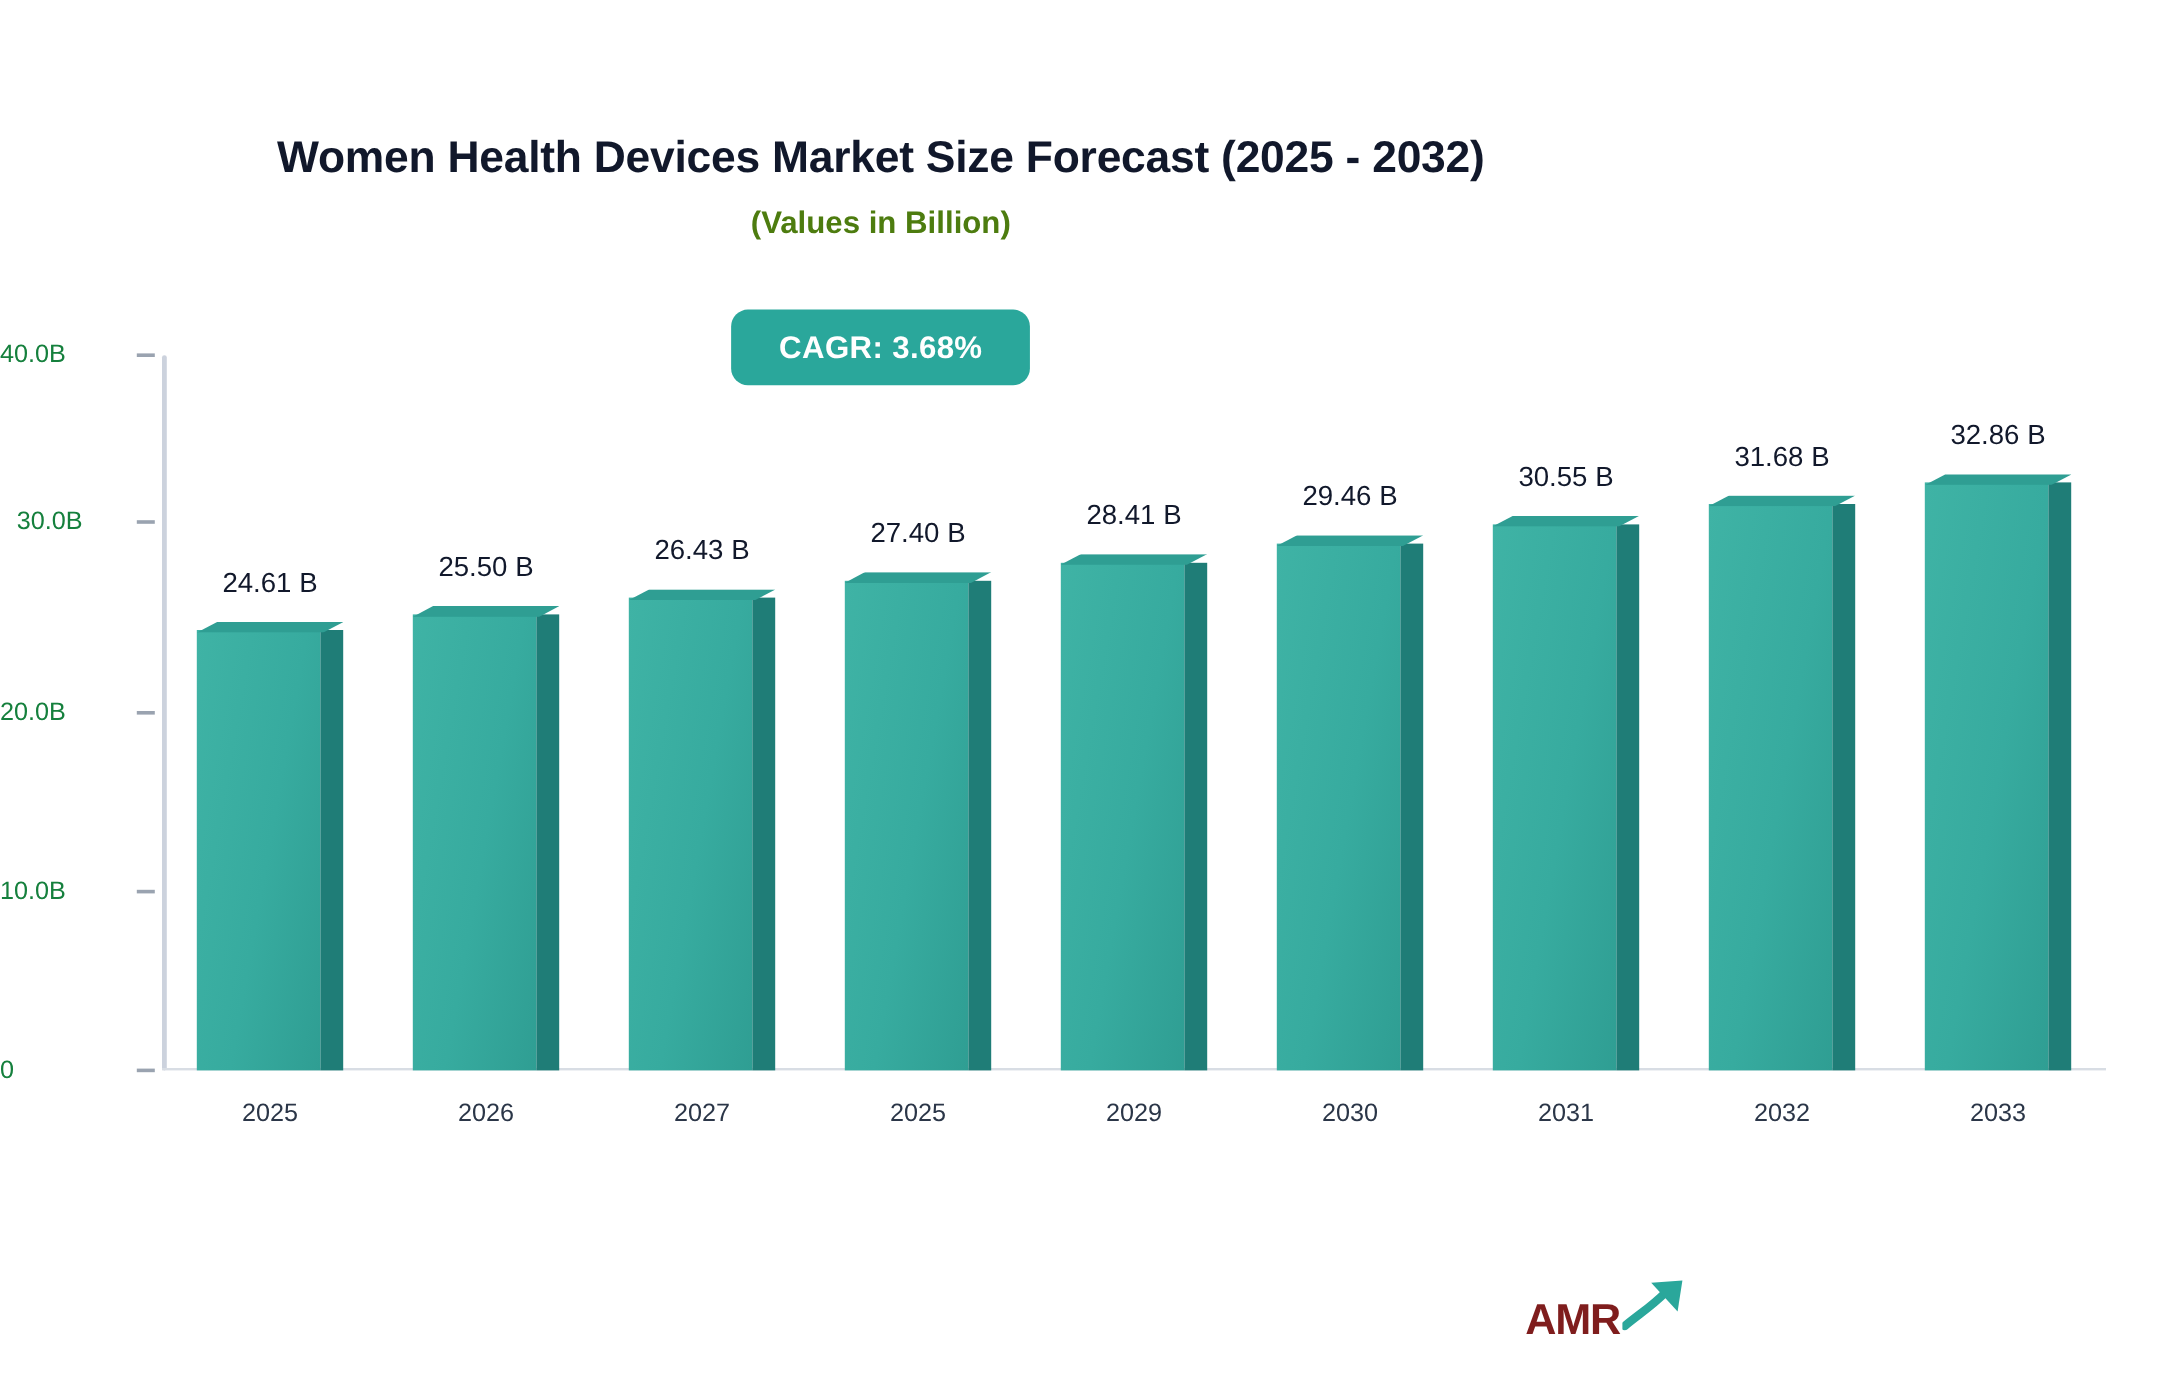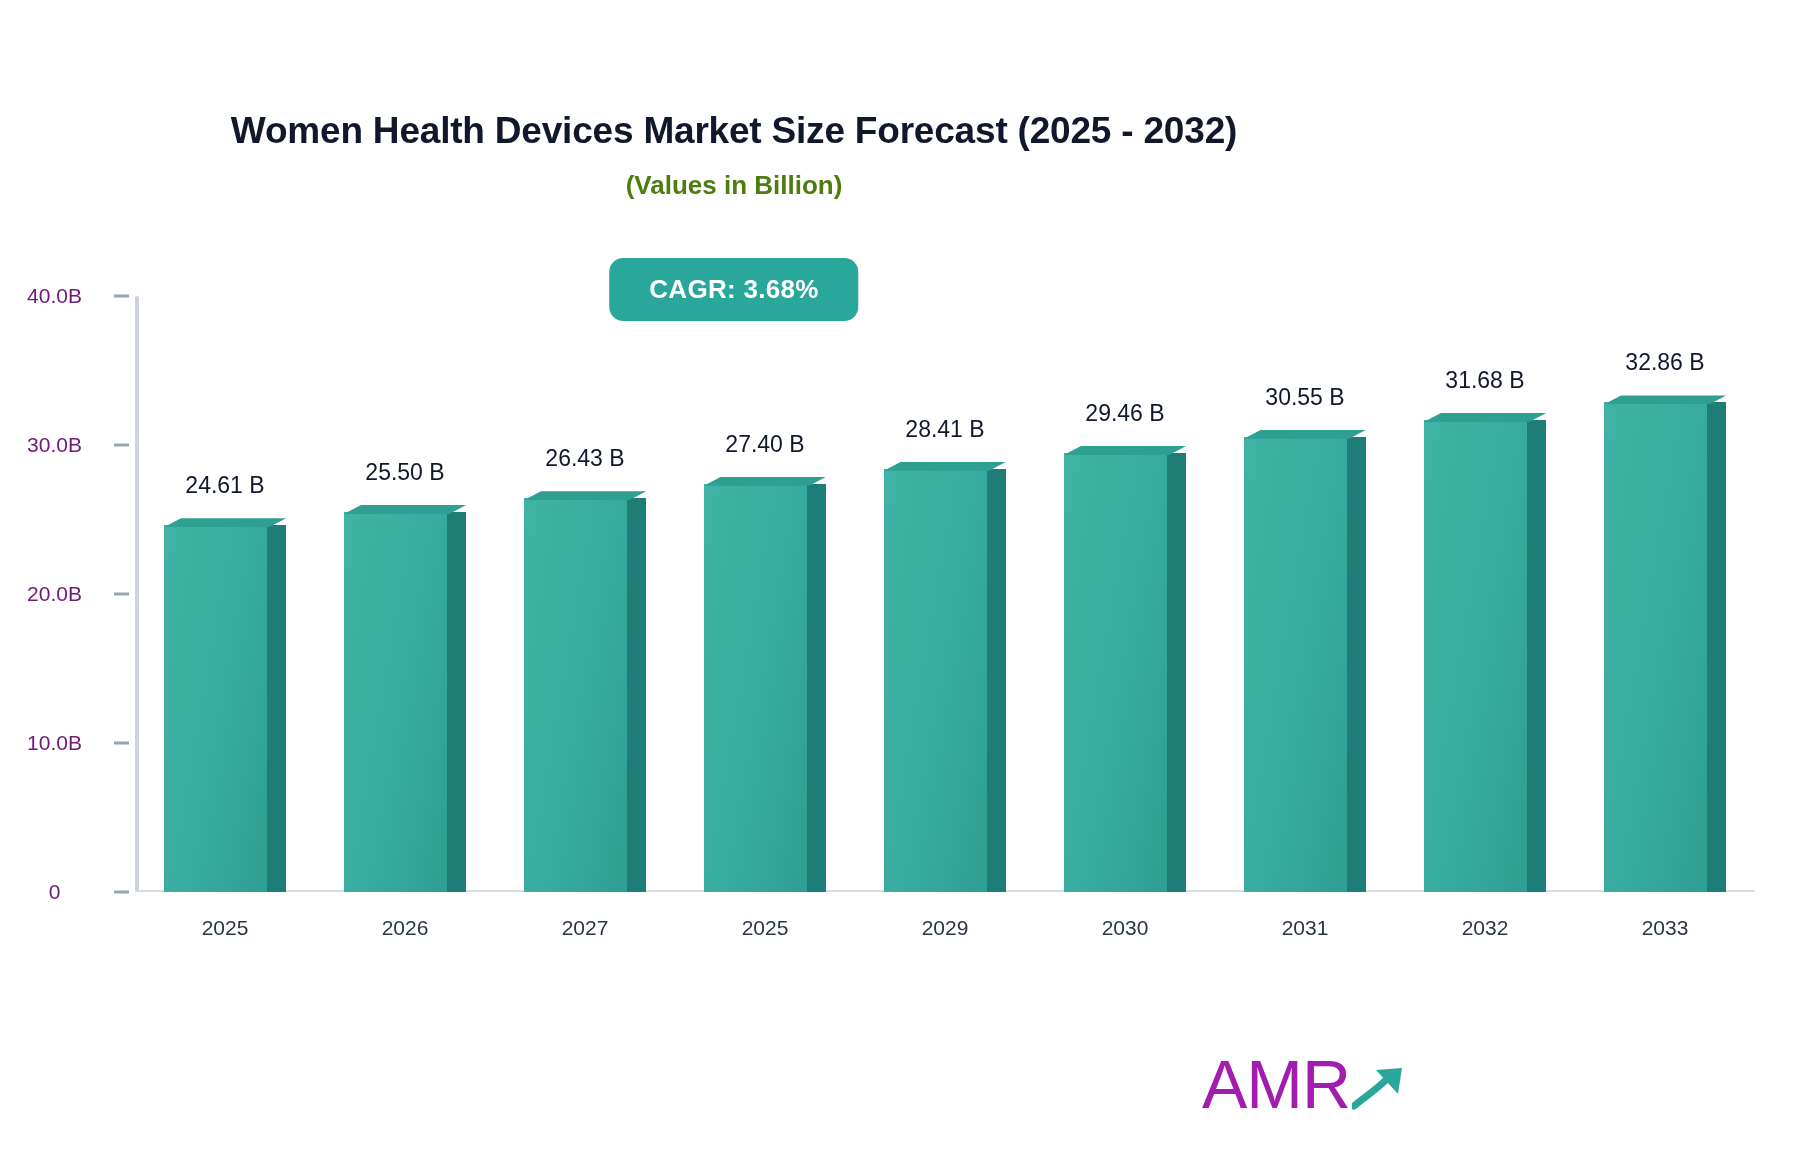--- a/index.html
+++ b/index.html
@@ -73,24 +73,24 @@
     position:absolute;
     left:0; bottom:0;
     width:1620px; height:2px;
     background:#d8dde4;
   }
 
   .ytick {
     position:absolute;
     right:calc(100% + 0px);
     width:135px;
-    text-align:center;
+    text-align:left;
     transform:translateY(-50%);
     font-size:21px;
-    color:#701a75;
+    color:#15803d;
     white-space:nowrap;
   }
   .ytick .lbl { display:inline-block; padding-right:26px; }
   .ytick .dash {
     position:absolute;
     right:6px; top:50%;
     transform:translateY(-50%);
     width:15px; height:3px;
     background:#9aa3b0;
   }
@@ -156,43 +156,43 @@
   
   .logo {
     position:absolute;
     right:60px;
     bottom:38px;
     display:flex;
     align-items:flex-end;
     gap:2px;
   }
   .logo-text {
-    font-size:68px;
-    font-weight:normal;
-    color:#a21caf;
+    font-size:36px;
+    font-weight:bold;
+    color:#7f1d1d;
     letter-spacing:-1px;
     line-height:1;
   }
   .logo-arrow { margin-bottom:4px; }
 </style>
 </head>
 <body>
 
 <div id="page">
 
   <div class="title">Women Health Devices Market Size Forecast (2025 - 2032)</div>
   <div class="subtitle">(Values in Billion)</div>
   <div class="cagr-badge">CAGR: 3.68%</div>
 
   <div class="plot">
     <div class="axis-y-line"></div>
     <div class="axis-x-line"></div>
     <div id="yticks">
         <div class="ytick" style="top: 0px;"><span class="lbl">40.0B</span><span class="dash"></span></div>
-        <div class="ytick" style="top: 149px;"><span class="lbl">30.0B</span><span class="dash"></span></div>
+        <div class="ytick" style="top: 139px; padding-left: 14px;"><span class="lbl">30.0B</span><span class="dash"></span></div>
         <div class="ytick" style="top: 298px;"><span class="lbl">20.0B</span><span class="dash"></span></div>
         <div class="ytick" style="top: 447px;"><span class="lbl">10.0B</span><span class="dash"></span></div>
         <div class="ytick" style="top: 596px;"><span class="lbl">0</span><span class="dash"></span></div>
       </div>
     <div class="bars" id="bars">
         <div class="bar-slot" style="left: 28.8px; width: 122.4px;">
           <div class="bar-3d" style="height: 366.689px;">
             <div class="bar-front"></div>
             <div class="bar-side"></div>
             <div class="bar-top"></div>

